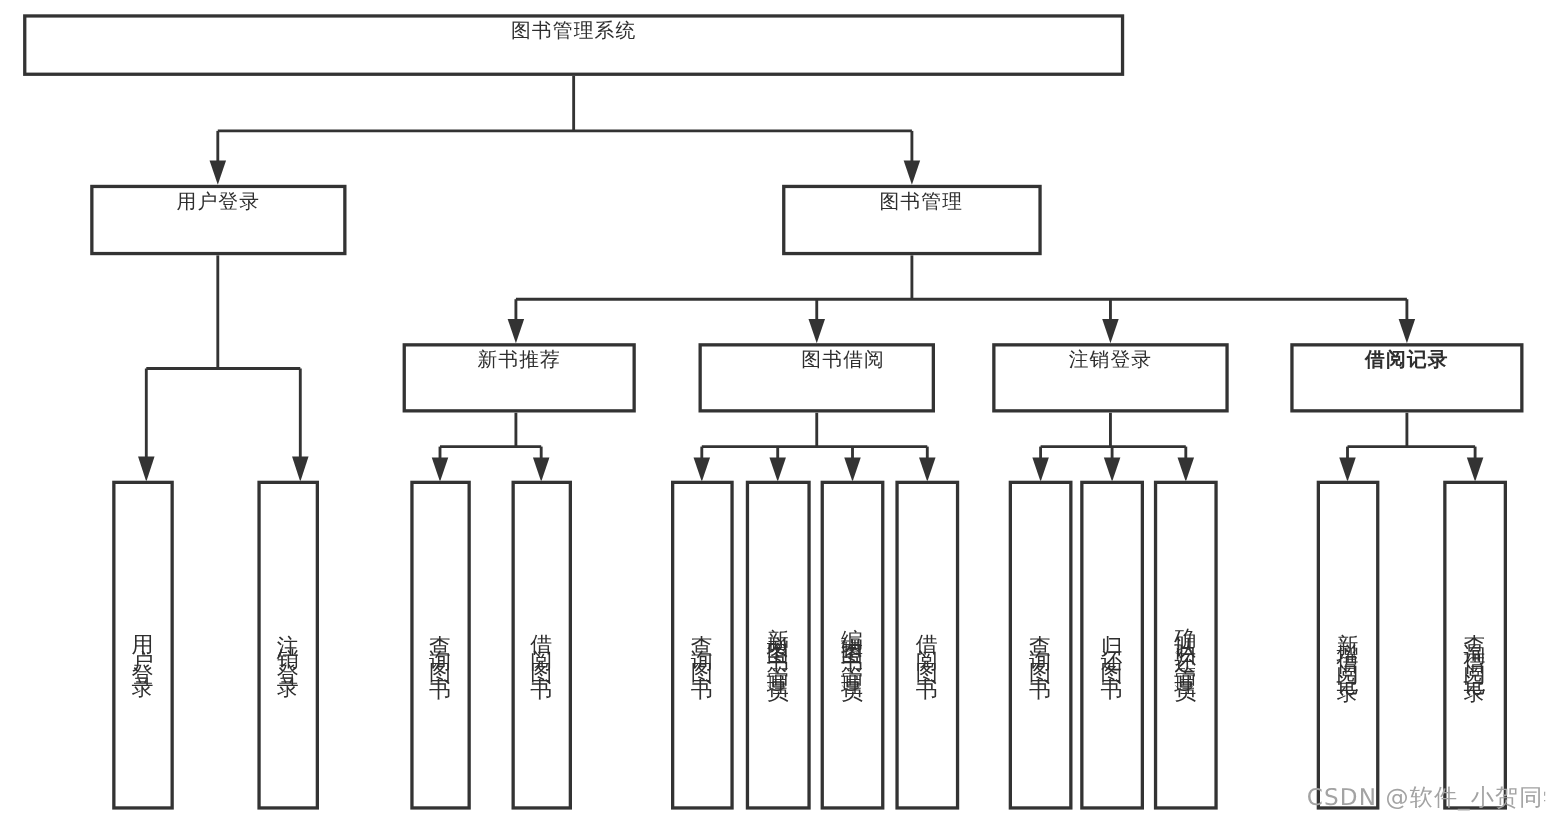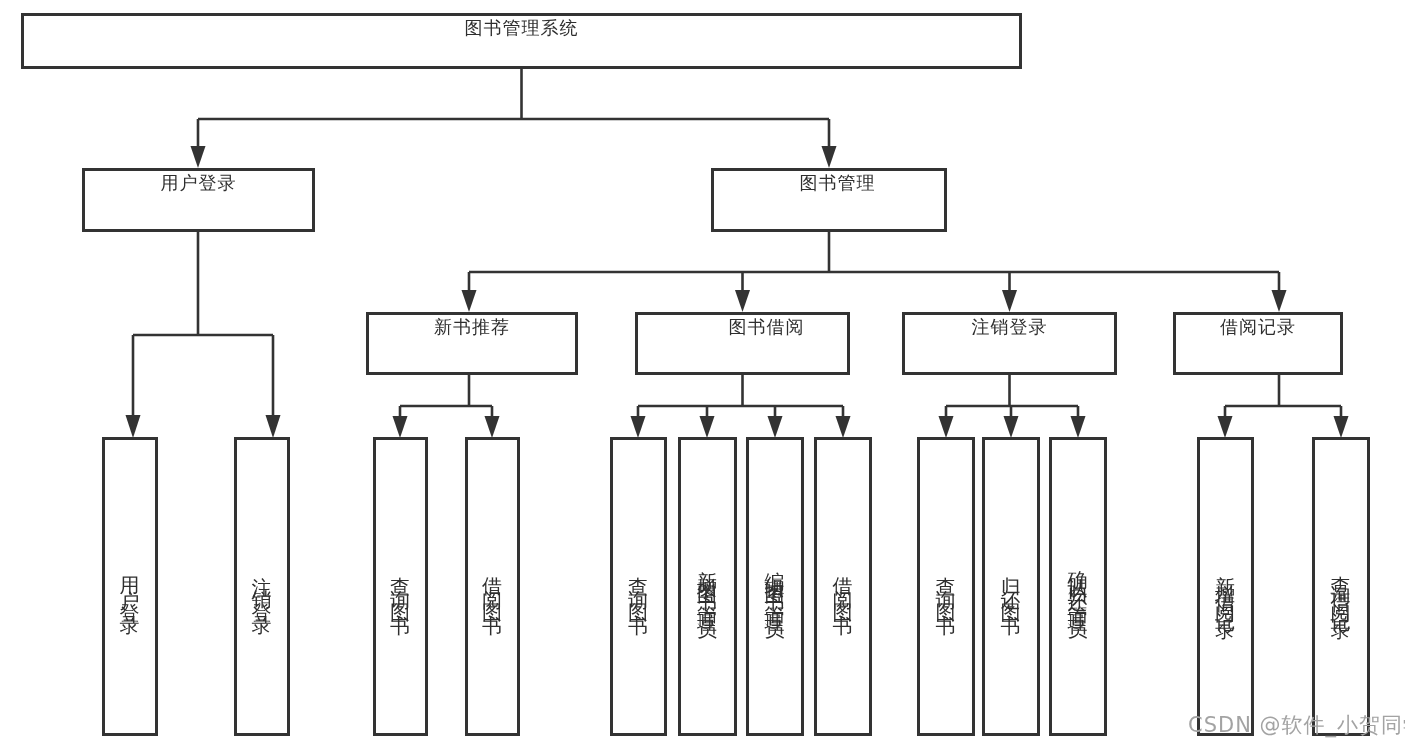--- a/index.html
+++ b/index.html
@@ -158,21 +158,21 @@
 
   <div class="node" style="left:366px; top:312px; width:212px; height:63px;">
     <span>新书推荐</span>
   </div>
   <div class="node" style="left:635px; top:312px; width:215px; height:63px;padding-left:48px;">
     <span>图书借阅</span>
   </div>
   <div class="node" style="left:902px; top:312px; width:215px; height:63px;">
     <span>注销登录</span>
   </div>
-  <div class="node" style="left:1173px; top:312px; width:170px; height:63px;">
+  <div class="node" style="left:1173px; top:312px; width:212px; height:63px;font-weight:bold;">
     <span>借阅记录</span>
   </div>
 
   <div class="leaf" style="left:102px; width:56px;">
     <span>用户登录</span>
   </div>
   <div class="leaf" style="left:234px; width:56px;">
     <span>注销登录</span>
   </div>
 

